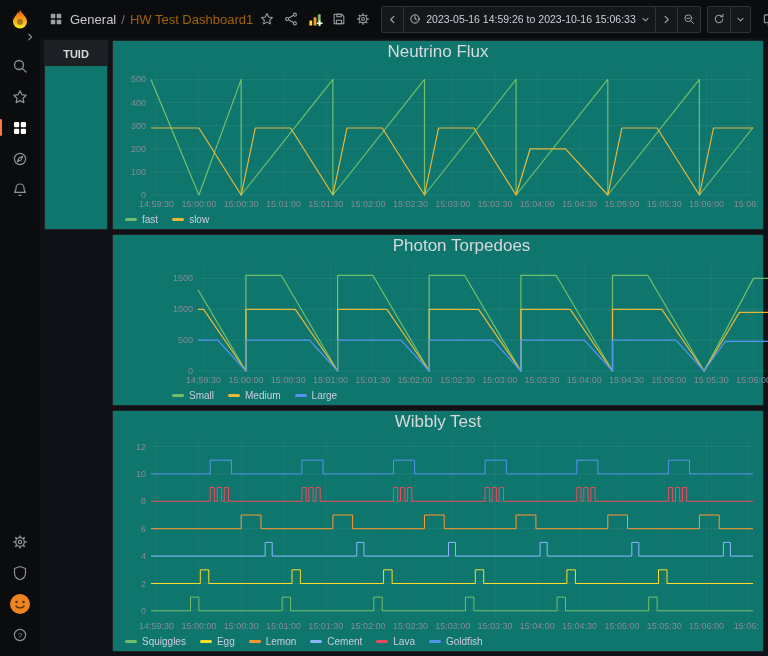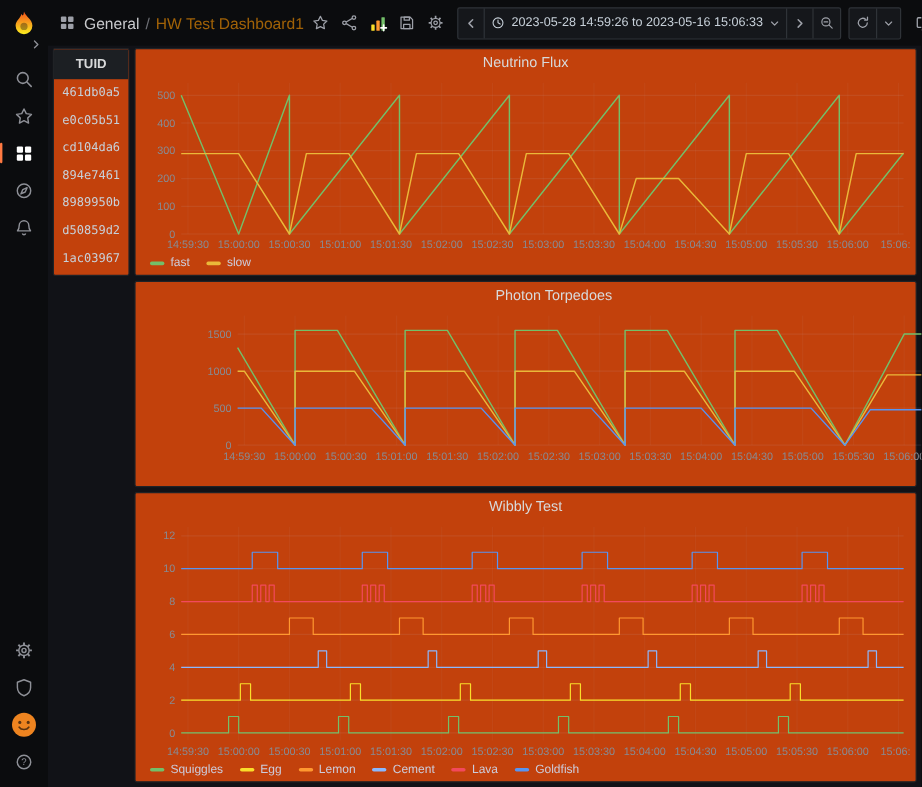--- a/index.html
+++ b/index.html
@@ -23,26 +23,26 @@
   .crumb-title{font-size:13px;color:#a16207;font-weight:500;cursor:pointer;}
   .spacer{flex:1;}
   .tgroup{display:flex;align-items:stretch;height:25px;border:1px solid #2f3338;border-radius:2px;background:#15171b;margin-left:6px;flex-shrink:0;}
   .tseg{display:flex;align-items:center;padding:0 5px;color:#c7d0d9;cursor:pointer;gap:5px;}
   .tseg + .tseg{border-left:1px solid #2f3338;}
   .time-text{font-size:10.5px;white-space:nowrap;}
   
   .content{flex:1;display:flex;padding:2px 4px 4px 4px;gap:4px;min-height:0;}
   .left-col{width:64px;flex-shrink:0;display:flex;flex-direction:column;}
   .right-col{flex:1;display:flex;flex-direction:column;gap:4px;min-width:0;}
-  .panel{background:#c2410c;border:1px solid #202226;border-radius:2px;box-sizing:border-box;}
+  .panel{background:#0f766e;border:1px solid #202226;border-radius:2px;box-sizing:border-box;}
   .chart-panel{display:flex;flex-direction:column;min-height:0;}
   .p1{height:190px;}
   .p2{height:172px;padding-left:47px;}
   .p3{flex:1;}
-  .panel-title{height:22px;display:flex;align-items:center;justify-content:center;font-size:12px;color:#d8d9da;cursor:pointer;flex-shrink:0;}
+  .panel-title{height:22px;display:flex;align-items:center;justify-content:center;font-size:17px;color:#d8d9da;cursor:pointer;flex-shrink:0;}
   .chart-host{flex:1;min-height:0;margin:0 4px;}
   .panel-legend{height:19px;display:flex;align-items:center;gap:14px;padding-left:12px;flex-shrink:0;overflow:hidden;text-align:center;}
   .legend-item{display:flex;align-items:center;font-size:10px;color:#ccccdc;cursor:pointer;white-space:nowrap;}
   .swatch{display:inline-block;width:12px;height:3px;border-radius:2px;margin-right:5px;}
   .chart-host svg text{fill:#878b93;font-family:"Liberation Sans",sans-serif;font-size:9px;}
   
   .table-panel{height:190px;display:flex;flex-direction:column;overflow:hidden;}
   .thead{height:25px;display:flex;align-items:center;justify-content:center;font-size:11px;font-weight:700;color:#d8d9da;background:#1c1f23;cursor:pointer;flex-shrink:0;}
   .trow{height:23px;display:flex;align-items:center;justify-content:center;font-family:"DejaVu Sans Mono",monospace;font-size:10px;color:#c7d0d9;}
   svg{display:block;}
@@ -213,21 +213,21 @@
         <div class="tseg">
           <svg width="11" height="11" viewBox="0 0 16 16" fill="none" stroke="#9da0a8" stroke-width="1.8" stroke-linecap="round" stroke-linejoin="round">
               <path d="M10 3.5 L5.5 8 L10 12.5"></path>
             </svg>
         </div>
         <div class="tseg">
           <svg width="12" height="12" viewBox="0 0 16 16" fill="none" stroke="#c7d0d9" stroke-width="1.2" stroke-linecap="round">
               <circle cx="8" cy="8" r="5.5"></circle>
               <path d="M8 4.8 V8 L10.4 9.4"></path>
             </svg>
-          <span class="time-text">2023-05-28 14:59:26 to 2023-05-16 15:06:33</span>
+          <span class="time-text">2023-05-16 14:59:26 to 2023-10-16 15:06:33</span>
           <svg width="9" height="9" viewBox="0 0 16 16" fill="none" stroke="#9da0a8" stroke-width="1.8" stroke-linecap="round" stroke-linejoin="round">
               <path d="M3.5 6 L8 10.5 L12.5 6"></path>
             </svg>
         </div>
         <div class="tseg">
           <svg width="11" height="11" viewBox="0 0 16 16" fill="none" stroke="#9da0a8" stroke-width="1.8" stroke-linecap="round" stroke-linejoin="round">
               <path d="M6 3.5 L10.5 8 L6 12.5"></path>
             </svg>
         </div>
         <div class="tseg">
@@ -259,29 +259,20 @@
             <line x1="5.5" y1="13.7" x2="10.5" y2="13.7"></line>
           </svg>
       </div>
     </header>
 
     <div class="content">
 
       <div class="left-col">
         <div class="panel table-panel">
           <div class="thead">TUID</div>
-          <div>
-              <div class="trow">461db0a5</div>
-              <div class="trow">e0c05b51</div>
-              <div class="trow">cd104da6</div>
-              <div class="trow">894e7461</div>
-              <div class="trow">8989950b</div>
-              <div class="trow">d50859d2</div>
-              <div class="trow">1ac03967</div>
-            </div>
         </div>
       </div>
 
       <div class="right-col">
         <div class="panel chart-panel p1">
           <div class="panel-title">Neutrino Flux</div>
           <div class="chart-host">
               <svg width="642" height="147">
                 <line x1="34" x2="636" y1="132.0" y2="132.0" stroke="rgba(204,204,220,0.09)"></line>
                 <text x="29" y="135.0" text-anchor="end">0</text>
@@ -373,20 +364,25 @@
                 <line x1="547.2" x2="547.2" y1="6" y2="114" stroke="rgba(204,204,220,0.05)"></line>
                 <text x="547.2" y="126" text-anchor="middle">15:05:30</text>
                 <line x1="589.5" x2="589.5" y1="6" y2="114" stroke="rgba(204,204,220,0.05)"></line>
                 <text x="589.5" y="126" text-anchor="middle">15:06:00</text>
                 <line x1="631.8" x2="631.8" y1="6" y2="114" stroke="rgba(204,204,220,0.05)"></line>
                 <text x="631.8" y="126" text-anchor="middle">15:06:3</text>
                 <path d="M34.0 32.7L81.9 114.0L81.9 18.3L117.2 18.3L173.6 114.0L173.6 18.3L208.8 18.3L265.2 114.0L265.2 18.3L300.5 18.3L356.9 114.0L356.9 18.3L392.1 18.3L448.5 114.0L448.5 18.3L483.7 18.3L540.1 114.0L589.5 21.4L636.0 21.4" fill="none" stroke="#73BF69" stroke-width="1.2" stroke-linejoin="round"></path>
                 <path d="M34.0 52.3L39.6 52.3L81.9 114.0L81.9 52.3L131.3 52.3L173.6 114.0L173.6 52.3L222.9 52.3L265.2 114.0L265.2 52.3L314.6 52.3L356.9 114.0L356.9 52.3L406.2 52.3L448.5 114.0L448.5 52.3L497.8 52.3L540.1 114.0L575.4 55.4L636.0 55.4" fill="none" stroke="#EAB839" stroke-width="1.2" stroke-linejoin="round"></path>
                 <path d="M34.0 83.1L53.7 83.1L81.9 114.0L81.9 83.1L145.4 83.1L173.6 114.0L173.6 83.1L237.0 83.1L265.2 114.0L265.2 83.1L328.7 83.1L356.9 114.0L356.9 83.1L420.3 83.1L448.5 114.0L448.5 83.1L511.9 83.1L540.1 114.0L561.3 84.4L636.0 84.4" fill="none" stroke="#5794F2" stroke-width="1.2" stroke-linejoin="round"></path>
               </svg>
+            </div>
+          <div class="panel-legend">
+              <span class="legend-item"><span class="swatch" style="background: rgb(115, 191, 105);"></span>Small</span>
+              <span class="legend-item"><span class="swatch" style="background: rgb(234, 184, 57);"></span>Medium</span>
+              <span class="legend-item"><span class="swatch" style="background: rgb(87, 148, 242);"></span>Large</span>
             </div>
         </div>
         <div class="panel chart-panel p3">
           <div class="panel-title">Wibbly Test</div>
           <div class="chart-host">
               <svg width="642" height="199">
                 <line x1="34" x2="636" y1="177.8" y2="177.8" stroke="rgba(204,204,220,0.09)"></line>
                 <text x="29" y="180.8" text-anchor="end">0</text>
                 <line x1="34" x2="636" y1="150.5" y2="150.5" stroke="rgba(204,204,220,0.09)"></line>
                 <text x="29" y="153.5" text-anchor="end">2</text>

